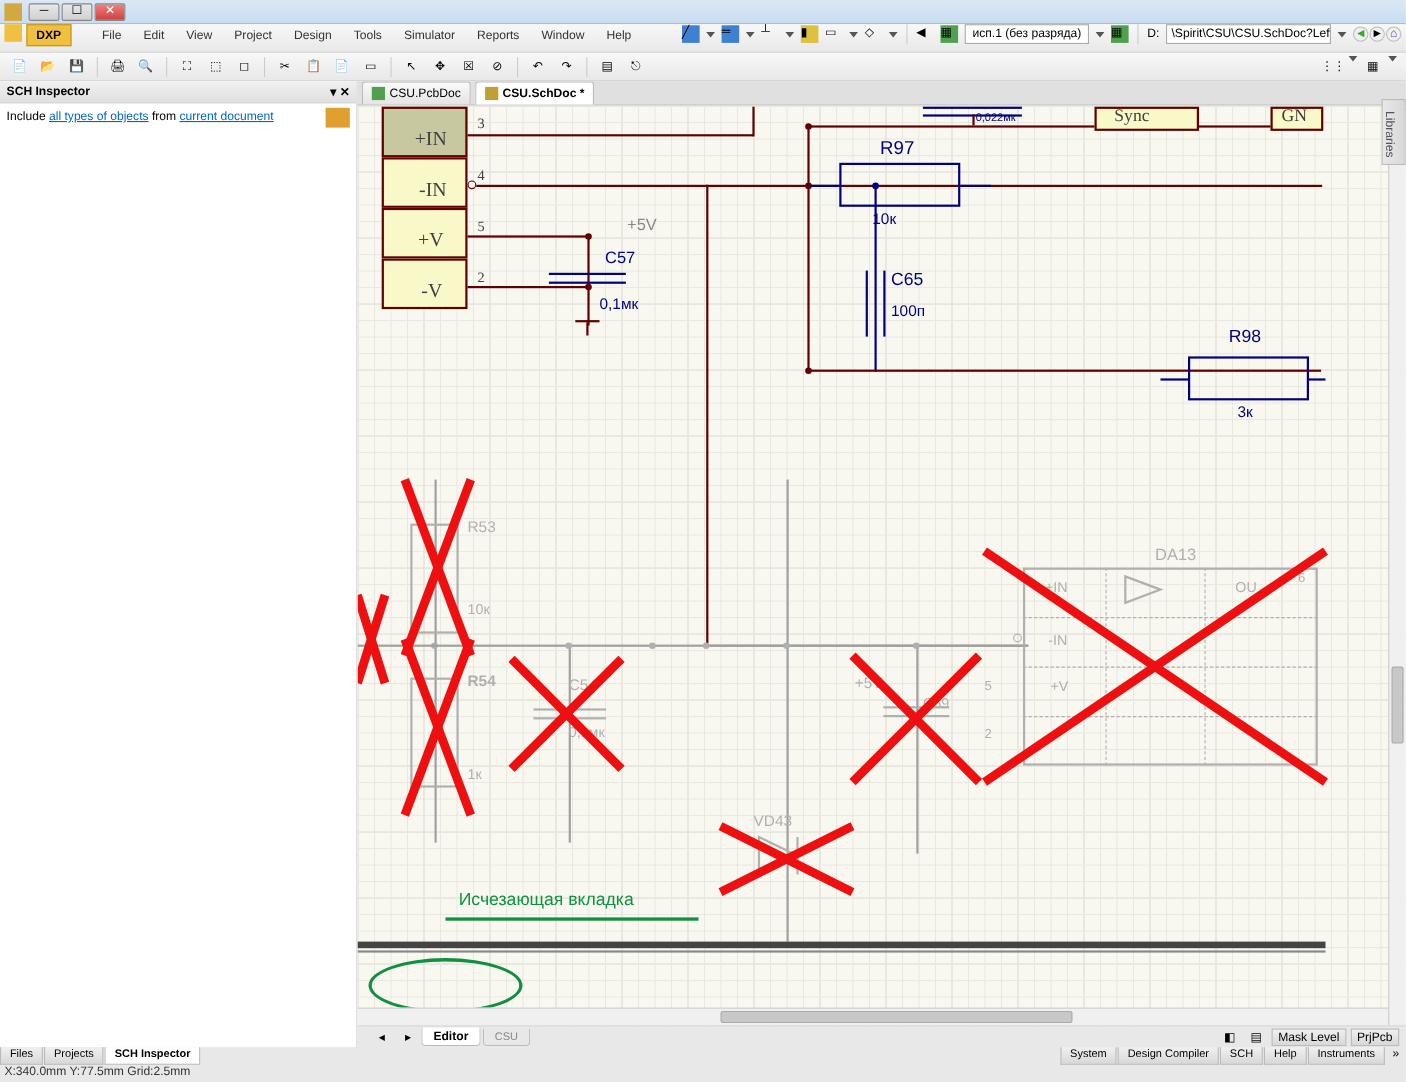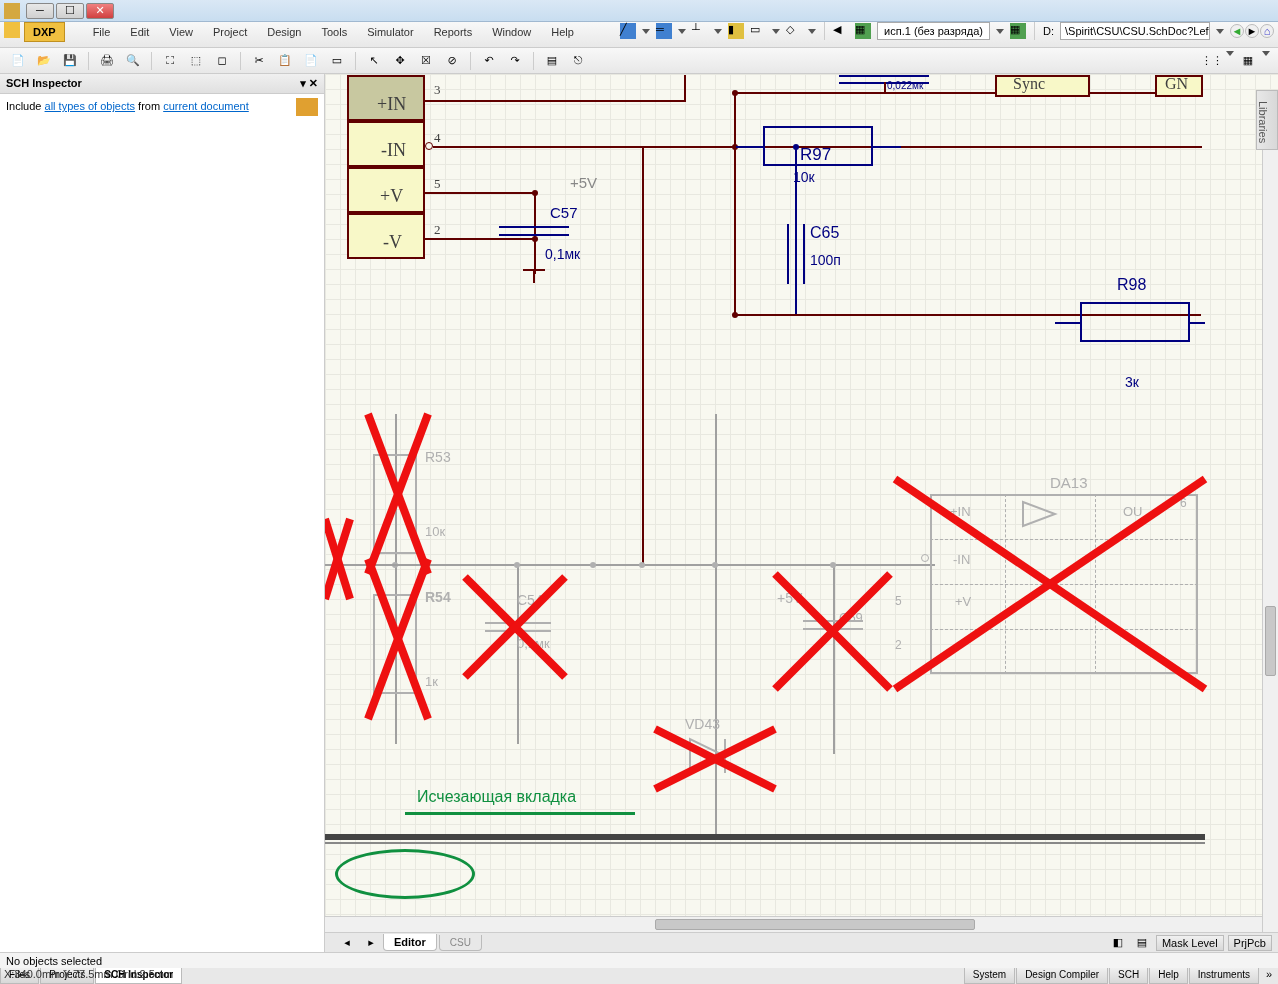--- a/index.html
+++ b/index.html
@@ -209,20 +209,30 @@
     <div class="panel-body">
       <span>Include</span>
       <a href="#">all types of objects</a>
       <span>from</span>
       <a href="#">current document</a>
       <span class="panel-teabag"></span>
     </div>
   </div>
 
   <div class="editor">
+    <div class="doctabs">
+      <div class="doctab">
+        <span class="tico"></span>
+        <span>CSU.PcbDoc</span>
+      </div>
+      <div class="doctab active">
+        <span class="tico" style="background:#c0a030;"></span>
+        <span>CSU.SchDoc *</span>
+      </div>
+    </div>
 
     <div class="canvas">
       <div class="grid"></div>
 
       <div class="comp-box dark" style="left:22px; top:1px; width:78px; height:46px;"></div>
       <div class="comp-box" style="left:22px; top:47px; width:78px; height:46px;"></div>
       <div class="comp-box" style="left:22px; top:93px; width:78px; height:46px;"></div>
       <div class="comp-box" style="left:22px; top:139px; width:78px; height:46px;"></div>
       <div class="pin-label" style="left:52px; top:20px; font-size:18px;">+IN</div>
       <div class="pin-label" style="left:56px; top:66px; font-size:18px;">-IN</div>
@@ -250,21 +260,21 @@
       <div class="text" style="left:220px; top:172px; font-size:14px;">0,1мк</div>
 
       <div style="position:absolute; left:198px; top:195px; width:22px; height:2px; background:#600000;"></div>
       <div style="position:absolute; left:208px; top:197px; width:2px; height:12px; background:#600000;"></div>
 
       <div class="wire v" style="left:359px; top:1px; height:27px;"></div>
       <div class="wire v" style="left:317px; top:72px; height:420px;"></div>
 
       <div class="node" style="left:407px; top:70px;"></div>
       <div class="wire h" style="left:317px; top:72px; width:560px;"></div>
-      <div class="text" style="left:475px; top:29px; font-size:17px;margin-top:42px;">R97</div>
+      <div class="text" style="left:475px; top:29px; font-size:17px;">R97</div>
       <div class="res" style="left:438px; top:52px; width:110px; height:40px;"></div>
       <div class="wire h" style="left:410px; top:72px; width:28px; background:#000080;"></div>
       <div class="wire h" style="left:548px; top:72px; width:28px; background:#000080;"></div>
       <div class="text" style="left:468px; top:95px; font-size:14px;">10к</div>
 
       <div style="position:absolute; left:514px; top:1px; width:90px; height:2px; background:#000080;"></div>
       <div style="position:absolute; left:514px; top:8px; width:90px; height:2px; background:#000080;"></div>
       <div class="text" style="left:562px; top:6px; font-size:10px;">0,022мк</div>
       <div class="wire v" style="left:559px; top:8px; height:10px;"></div>
       <div class="wire h" style="left:410px; top:18px; width:466px;"></div>
@@ -282,21 +292,21 @@
 
       <div class="comp-box" style="left:670px; top:1px; width:95px; height:22px;"></div>
       <div class="pin-label" style="left:688px; top:1px; font-size:16px;">Sync</div>
       <div class="comp-box" style="left:830px; top:1px; width:48px; height:22px;"></div>
       <div class="pin-label" style="left:840px; top:1px; font-size:16px;">GN</div>
 
       <div class="text" style="left:792px; top:202px; font-size:16px;">R98</div>
       <div class="res" style="left:755px; top:228px; width:110px; height:40px;"></div>
       <div class="wire h" style="left:730px; top:248px; width:25px; background:#000080;"></div>
       <div class="wire h" style="left:865px; top:248px; width:15px; background:#000080;"></div>
-      <div class="text" style="left:800px; top:270px; font-size:14px;margin-top:30px;">3к</div>
+      <div class="text" style="left:800px; top:270px; font-size:14px;">3к</div>
 
       <div class="gray-wire v" style="left:70px; top:340px; height:330px;"></div>
       <div class="gray-res" style="left:48px; top:380px; width:44px; height:100px;"></div>
       <div class="text gray" style="left:100px; top:375px; font-size:14px;">R53</div>
       <div class="text gray" style="left:100px; top:450px; font-size:13px;">10к</div>
       <div class="gray-res" style="left:48px; top:520px; width:44px; height:100px;"></div>
       <div class="text gray" style="left:100px; top:515px; font-size:14px;font-weight:bold;">R54</div>
       <div class="text gray" style="left:100px; top:600px; font-size:13px;">1к</div>
       <div class="gray-node" style="left:67px; top:488px;"></div>
 
@@ -423,23 +433,20 @@
         <span class="rbtn" style="background:linear-gradient(#f0f0f0,#d8d8d8); border:1px solid #bbb; padding:1px 5px;">Mask Level</span>
         <span class="rbtn" style="background:linear-gradient(#f0f0f0,#d8d8d8); border:1px solid #bbb; padding:1px 5px;">PrjPcb</span>
       </div>
     </div>
   </div>
 </div>
 
 <div class="lib-tab">Libraries</div>
 
 <div class="bottom-strip">
-  <div class="sel-info">
-    <span>No objects selected</span>
-  </div>
   <div class="bottom-tabs-row">
     <div class="btab">Files</div>
     <div class="btab">Projects</div>
     <div class="btab active">SCH Inspector</div>
     <div class="status-right">
       <div class="btab">System</div>
       <div class="btab">Design Compiler</div>
       <div class="btab">SCH</div>
       <div class="btab">Help</div>
       <div class="btab">Instruments</div>

